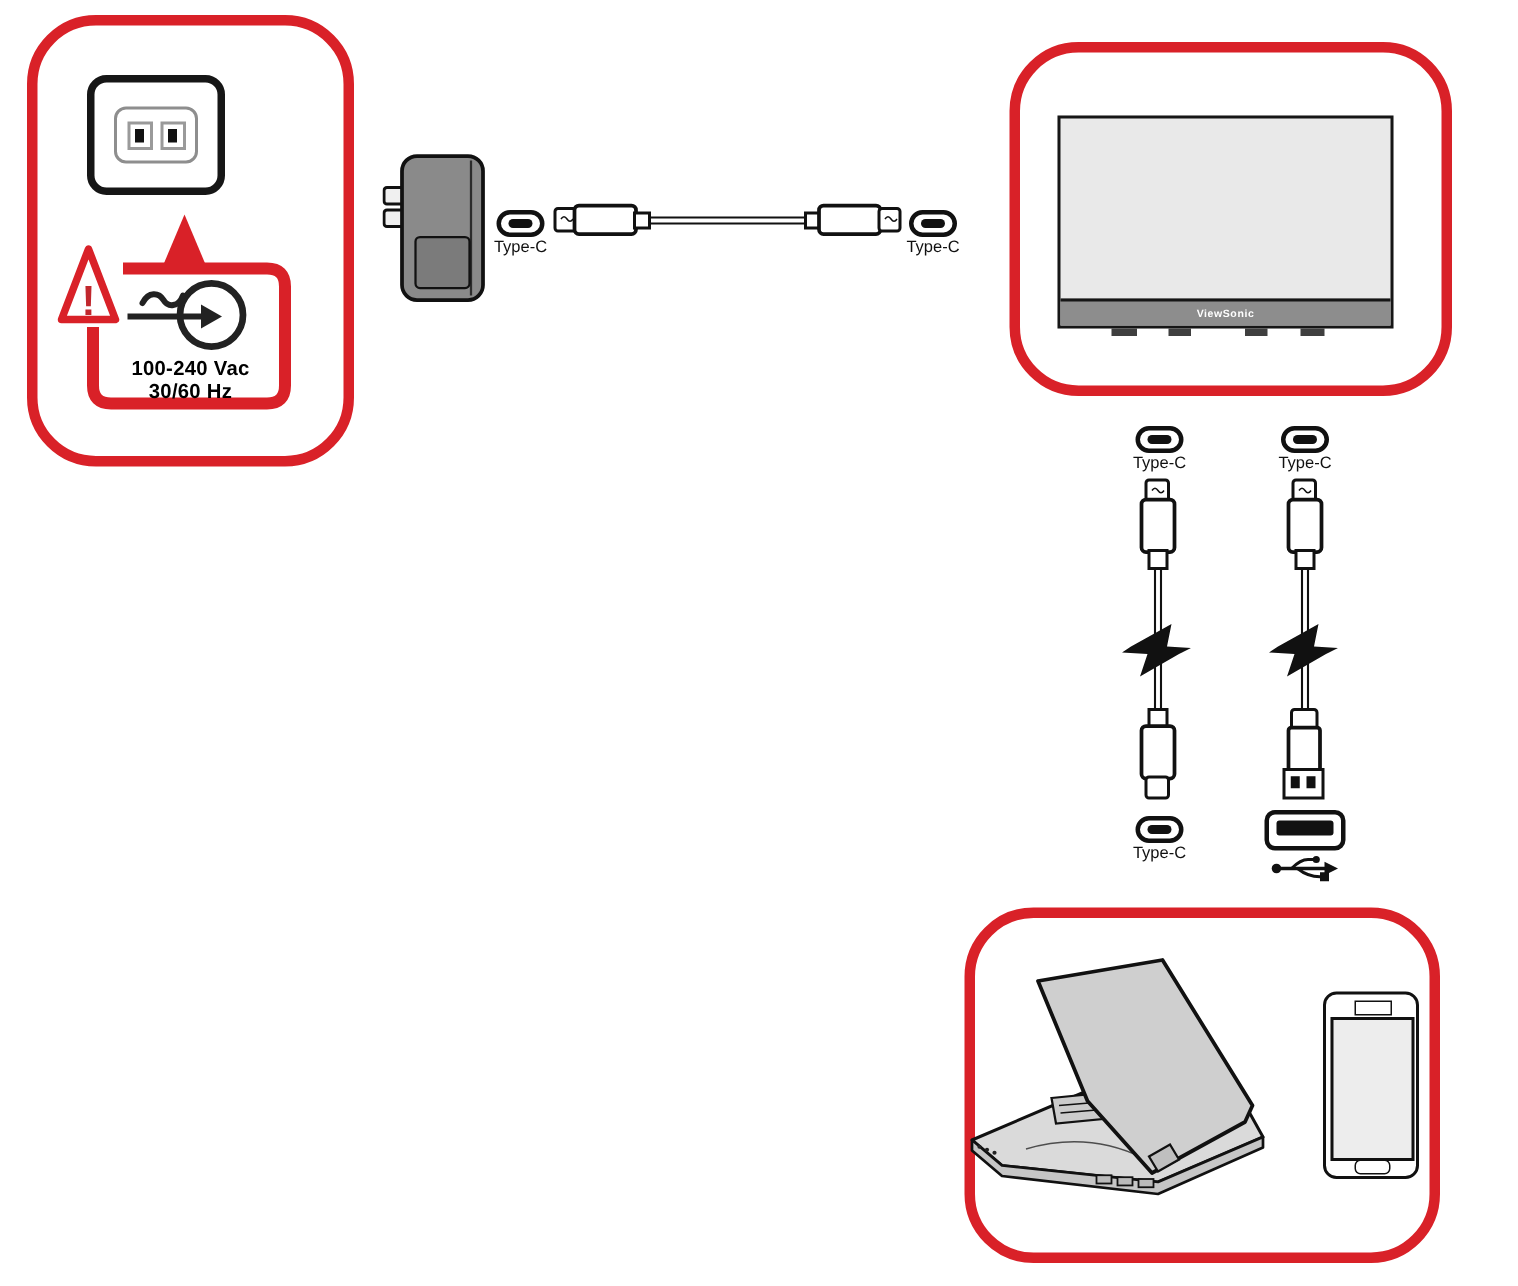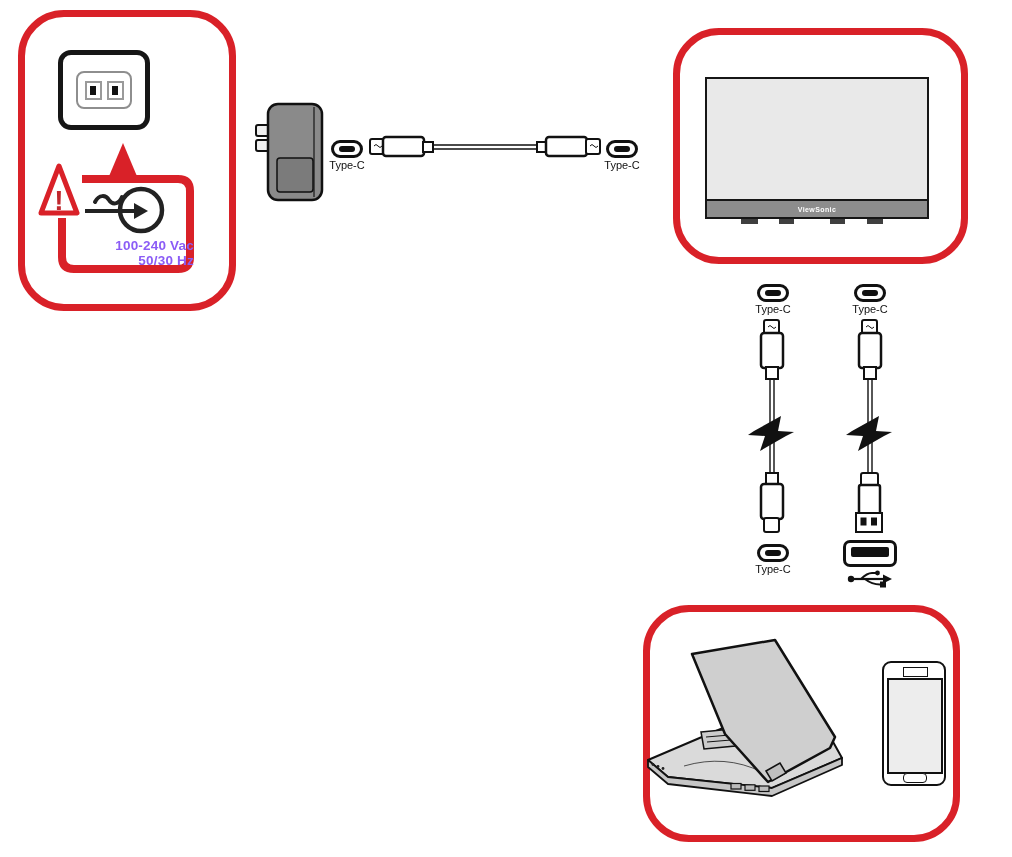--- a/index.html
+++ b/index.html
@@ -9,22 +9,22 @@
   .callout{position:absolute;border:7px solid #d92128;border-radius:46px;background:transparent;}
   
   .outlet{position:absolute;left:58px;top:50px;width:82px;height:70px;border:5px solid #161616;
           border-radius:13px;background:#fff;display:flex;align-items:center;justify-content:center;}
   .outlet-plate{width:52px;height:34px;border:2px solid #8e8e8e;border-radius:8px;
           display:flex;align-items:center;justify-content:center;gap:5px;background:#fff;}
   .slot{width:13px;height:15px;border:2px solid #9a9a9a;background:#fff;
         display:flex;align-items:center;justify-content:center;}
   .slot-pin{width:6px;height:9px;background:#111;}
   
-  .rating{position:absolute;left:60px;width:134px;text-align:right;font-size:13.5px;
-          font-weight:bold;color:#8b5cf6;letter-spacing:0.2px;}
+  .rating{position:absolute;left:60px;width:134px;text-align:center;font-size:13.5px;
+          font-weight:bold;color:#000000;letter-spacing:0.2px;}
   
   .tcport{position:absolute;width:32px;height:18px;border:3px solid #111;border-radius:10px;
           background:#fff;display:flex;align-items:center;justify-content:center;box-sizing:border-box;}
   .tcbar{width:16px;height:6px;background:#111;border-radius:3px;}
   .tclabel{position:absolute;width:46px;text-align:center;font-size:11px;font-weight:normal;color:#111;}
   
   .monitor{position:absolute;left:705px;top:77px;width:224px;height:142px;border:2px solid #161616;
            background:#e9e9e9;box-sizing:border-box;}
   .monitor-bar{position:absolute;left:0;right:0;bottom:0;height:16px;background:#8d8d8d;
            border-top:2px solid #161616;display:flex;align-items:center;justify-content:center;}
@@ -71,21 +71,21 @@
   </svg>
 
   <svg class="abs" style="left:82px;top:185px;" width="92" height="55" viewBox="0 0 92 55">
     <circle cx="59" cy="25" r="21" fill="none" stroke="#222" stroke-width="4.5"></circle>
     <path d="M13,17 C17,9 24,10 27,15 C30,20 37,20 40,12" fill="none" stroke="#222" stroke-width="4" stroke-linecap="round"></path>
     <path d="M3,26 H52" stroke="#222" stroke-width="4"></path>
     <polygon points="52,18 66,26 52,34" fill="#222"></polygon>
   </svg>
 
   <div class="rating" style="top:238px;">100-240 Vac</div>
-  <div class="rating" style="top:253px;">50/30 Hz</div>
+  <div class="rating" style="top:253px;">30/60 Hz</div>
 
   <svg class="abs" style="left:255px;top:98px;" width="105" height="110" viewBox="0 0 105 110">
     <rect x="1" y="27" width="16" height="11" rx="2" fill="#f0f0f0" stroke="#111" stroke-width="2"></rect>
     <rect x="1" y="42" width="16" height="11" rx="2" fill="#f0f0f0" stroke="#111" stroke-width="2"></rect>
     <rect x="13" y="6" width="54" height="96" rx="10" fill="#8a8a8a" stroke="#111" stroke-width="2.5"></rect>
     <path d="M59,9 V99" stroke="#2c2c2c" stroke-width="1.5"></path>
     <rect x="22" y="60" width="36" height="34" rx="3" fill="#7b7b7b" stroke="#111" stroke-width="1.5"></rect>
   </svg>
 
   <div class="tcport" style="left:331px;top:140px;">

